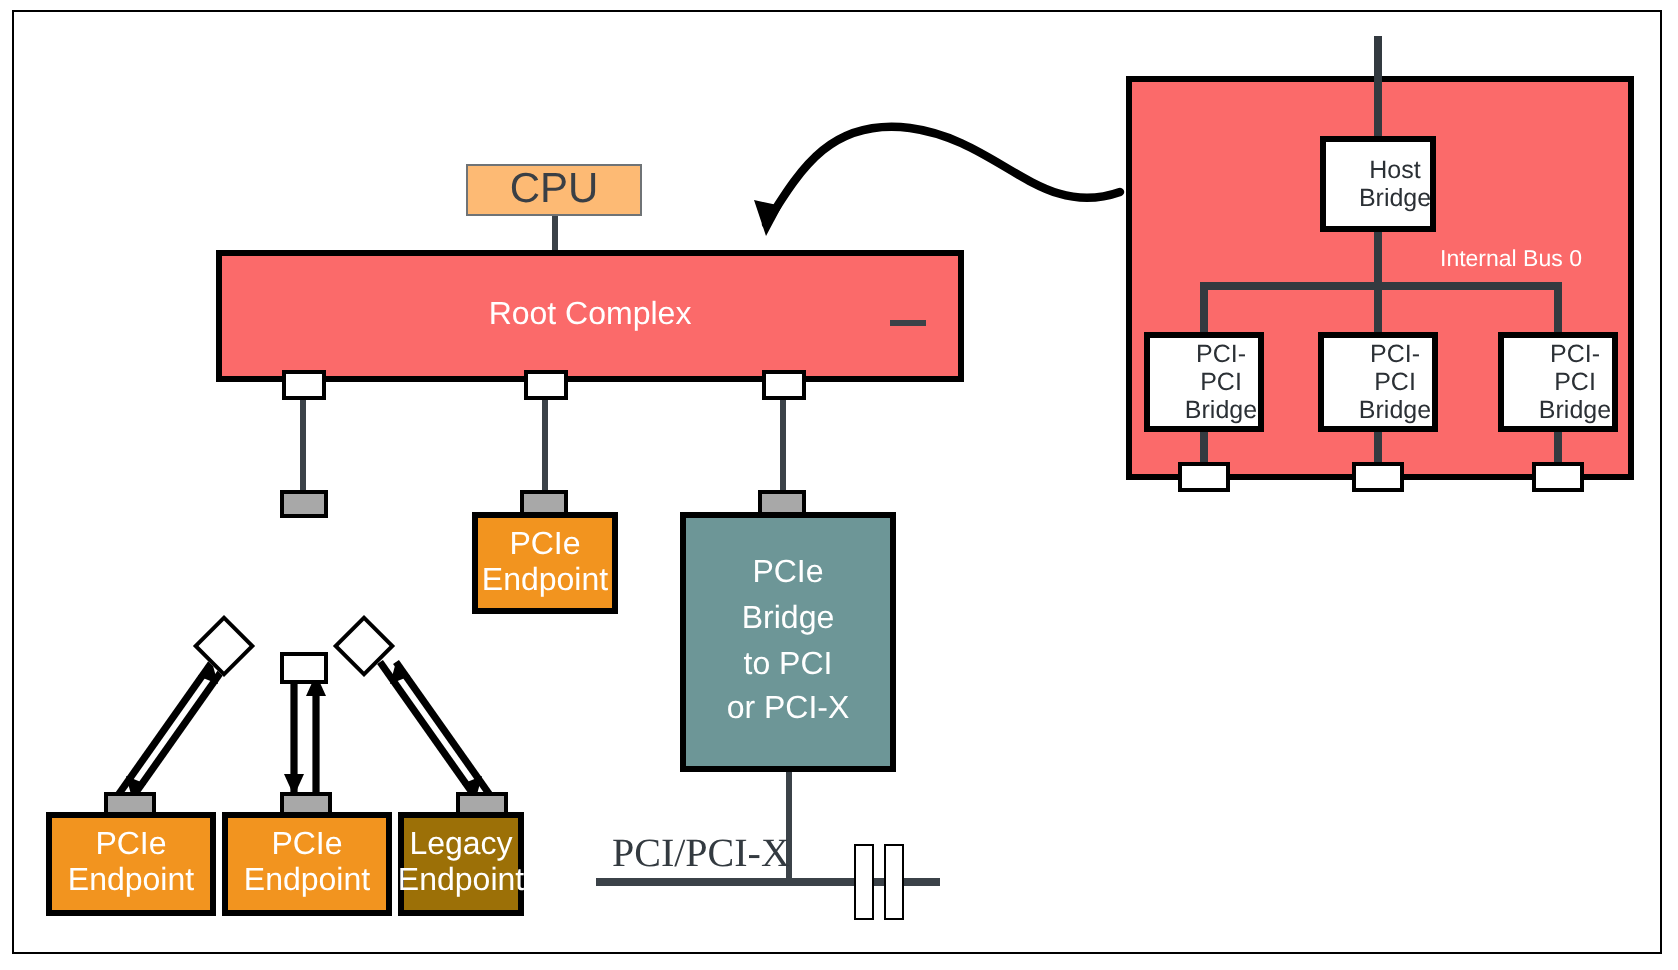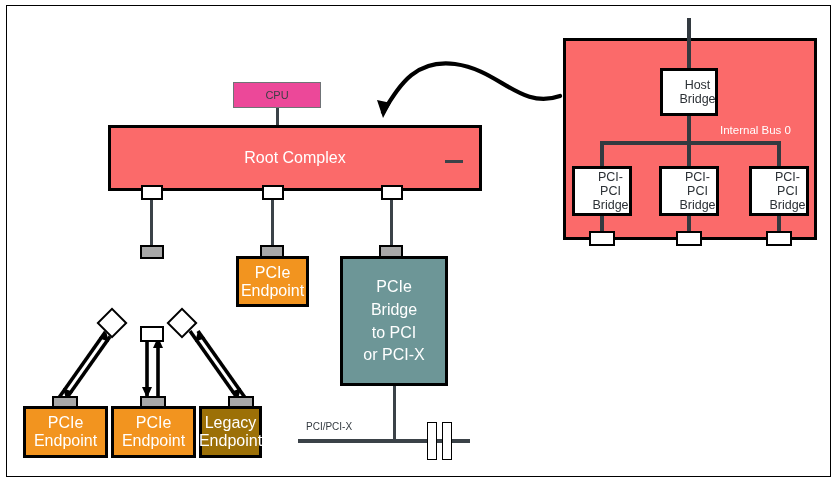--- a/index.html
+++ b/index.html
@@ -32,23 +32,23 @@
     position: absolute;
     box-sizing: border-box;
     display: flex;
     align-items: center;
     justify-content: center;
     text-align: center;
     line-height: 1.12;
   }
   .thin-box {
     border: 1.4px solid #6f7376;
-    background: #ec4899;
+    background: #fdba74;
     color: #3a3f45;
-    font-size: 11px;
+    font-size: 21px;
   }
   .heavy {
     border: 3.5px solid #000000;
   }
   .label-white {
     color: #ffffff;
   }
   
   .fill-red      { background: #fb6a6a; }
   .fill-orange   { background: #f2941f; }
@@ -77,21 +77,21 @@
     position: absolute;
     background: #333a40;
   }
   
   .t-root { font-size: 16px; }
   .t-ep   { font-size: 16px; }
   .t-sw   { font-size: 17px; }
   .t-br   { font-size: 16px; }
   .t-small{ font-size: 12.5px; padding-left: 17px; }
   .t-bus  { font-size: 11.5px; margin-left: 20px; }
-  .t-pci  { font-size: 10px; color: #333a40; }
+  .t-pci  { font-size: 20px; color: #333a40; font-family: Liberation Serif, serif; }
   svg.overlay {
     position: absolute;
     left: 0;
     top: 0;
     width: 839px;
     height: 485px;
     pointer-events: none;
   }
 </style>
 </head>

